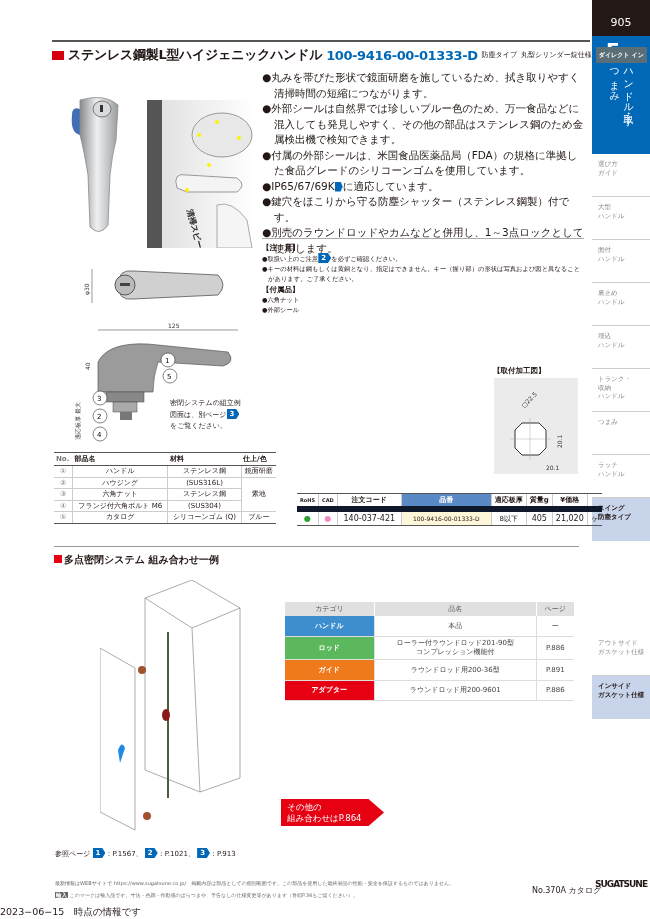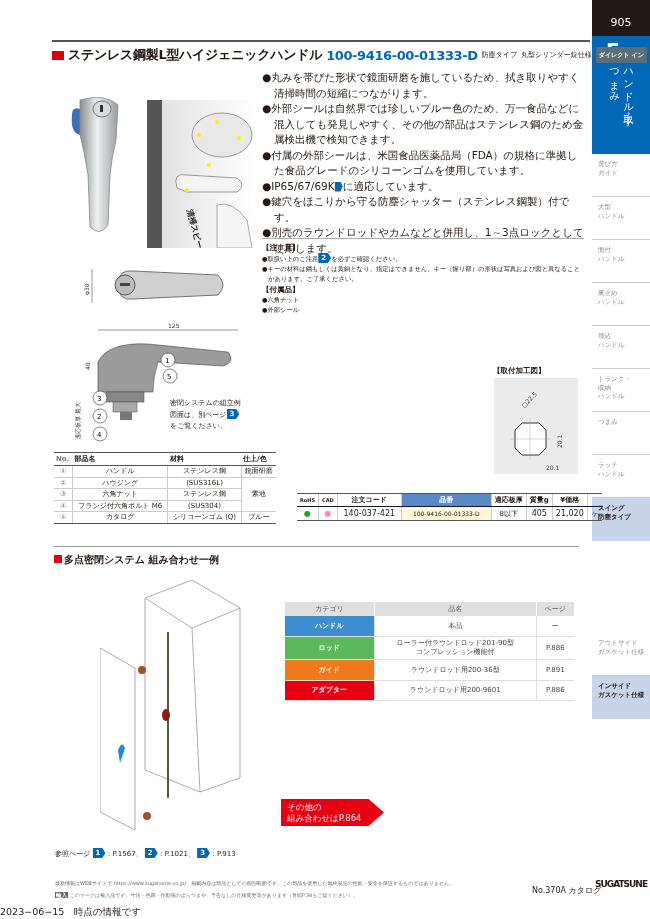--- a/index.html
+++ b/index.html
@@ -29,21 +29,21 @@
 #notes .h{font-size:7.5px;font-weight:bold;line-height:11px}
 
 table{border-collapse:collapse}
 #parts{position:absolute;left:54px;top:452px;width:222px;font-size:7px}
 #parts th{font-weight:bold;border-bottom:1px solid #555;border-top:1.5px solid #555;padding:1px 2px;text-align:left}
 #parts td{text-align:center;padding:0 2px;line-height:10.5px;border-bottom:1px solid #ccc;border-left:1px solid #ccc}
 #parts td:first-child,#parts th:first-child{border-left:none;color:#777}
 #parts tr:last-child td{border-bottom:1.5px solid #555}
 
 #order{position:absolute;left:297px;top:493px;font-size:8px}
-#order th{font-weight:bold;border-top:1.5px solid #555;border-bottom:1px solid #0f172a;padding:1px 3px;font-size:7px;border-left:1px solid #ccc}
+#order th{font-weight:bold;border-top:1.5px solid #555;border-bottom:6px solid #0f172a;padding:1px 3px;font-size:7px;border-left:1px solid #ccc}
 #order th:first-child{border-left:none}
 #order td{border-bottom:1.5px solid #555;padding:1px 3px;text-align:center;border-left:1px solid #ccc}
 #order td:first-child{border-left:none}
 #order .blue{background:#5a8ac6;color:#fff}
 #order .yel{background:#fdf6d8}
 
 #combo{position:absolute;left:284px;top:602px;width:290px;font-size:7px}
 #combo th{background:#e0e0e0;font-weight:normal;color:#555;padding:2px;text-align:center;border-left:1px solid #fff}
 #combo td{text-align:center;padding:2px;height:20.5px;border-bottom:1px solid #ddd;border-left:1px solid #ddd;color:#444}
 #combo td.cat{color:#fff;font-weight:bold;border-left:none}

